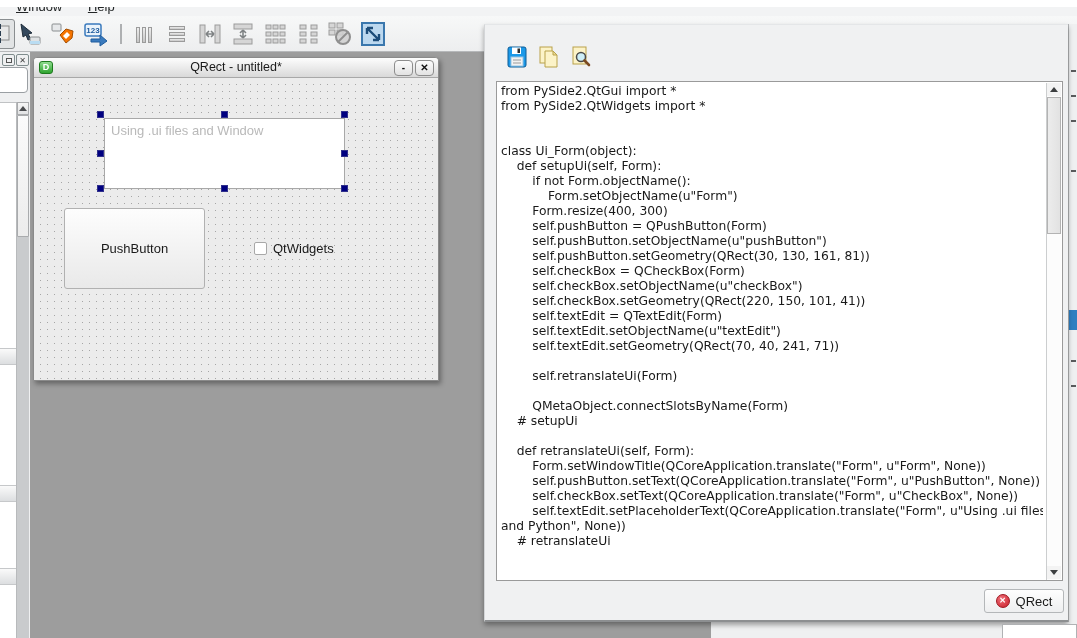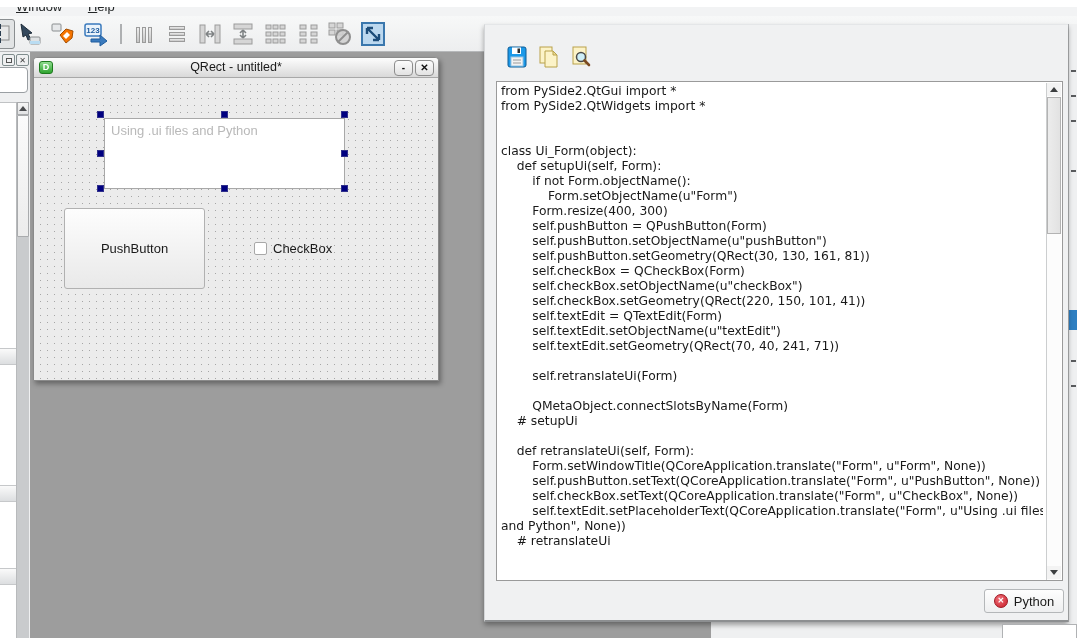--- a/index.html
+++ b/index.html
@@ -242,36 +242,36 @@
       <div class="d-badge">D</div>
       <div class="win-title">QRect - untitled*</div>
       <div class="win-btn" style="left:360px;">
           <span>-</span>
         </div>
       <div class="win-btn" style="left:381px;">
           <span>✕</span>
         </div>
     </div>
     <div class="canvas">
-      <div class="q-textedit">Using .ui files and Python</div>
+      <div class="q-textedit">Using .ui files and Window</div>
 
       <div class="handle" style="left:63px;top:33px;"></div>
       <div class="handle" style="left:187px;top:33px;"></div>
       <div class="handle" style="left:307px;top:33px;"></div>
       <div class="handle" style="left:63px;top:72px;"></div>
       <div class="handle" style="left:307px;top:72px;"></div>
       <div class="handle" style="left:63px;top:107px;"></div>
       <div class="handle" style="left:187px;top:107px;"></div>
       <div class="handle" style="left:307px;top:107px;"></div>
       <div class="q-pushbutton">
           <span>PushButton</span>
         </div>
       <div class="q-checkbox">
         <span class="cb-box"></span>
-        <span>CheckBox</span>
+        <span>QtWidgets</span>
       </div>
     </div>
   </div>
 
   <div class="codedlg">
     <div class="dlg-tool" style="left:19px;">
       <span>
         <svg width="22" height="22" viewBox="0 0 22 22">
             <path d="M2 3 Q2 1 4 1 H18 Q20 1 20 3 V19 Q20 21 18 21 H4 Q2 21 2 19 Z" fill="#1c99e8" stroke="#0f5c96"></path>
             <rect x="6" y="1.5" width="9" height="6.5" fill="#fff"></rect>
@@ -337,21 +337,21 @@
             <span class="arrow-up" style="border-bottom-color:#3c3e40;"></span>
           </div>
         <div class="vs-thumb"></div>
         <div class="vs-down">
             <span class="arrow-down" style="border-top-color:#3c3e40;"></span>
           </div>
       </div>
     </div>
     <div class="close-btn">
       <span class="close-ico">✕</span>
-      <span>Python</span>
+      <span>QRect</span>
     </div>
   </div>
 
   <div class="bottom-light"></div>
   <div class="res-panel" style="left:1002px;width:75px;"></div>
 
   <div class="rightstrip">
     <div class="rs-dash" style="top:46px;"></div>
     <div class="rs-dash" style="top:71px;"></div>
     <div class="rs-dash" style="top:96px;"></div>

